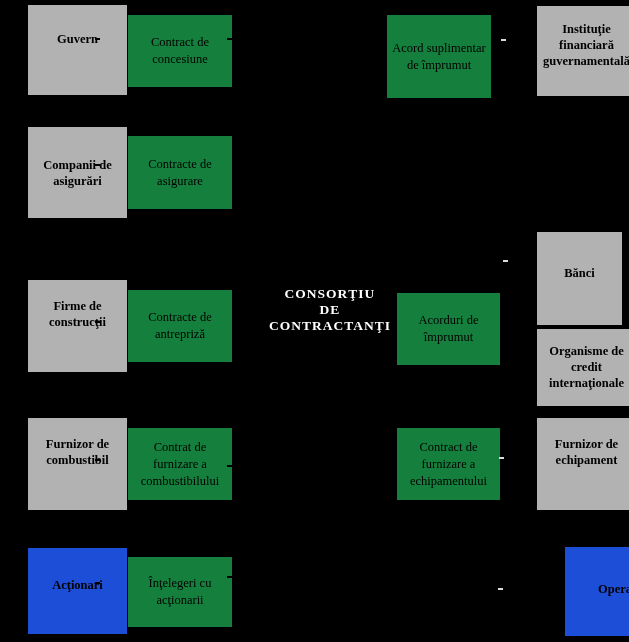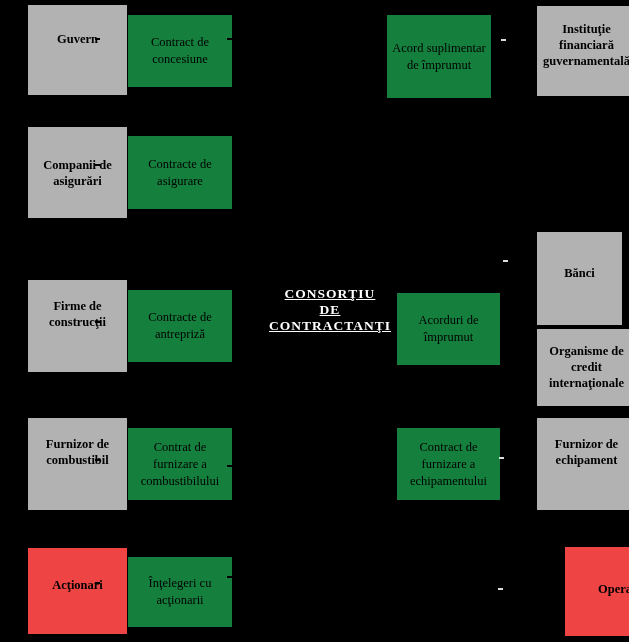--- a/index.html
+++ b/index.html
@@ -6,26 +6,26 @@
   #canvas{
     position:relative;width:629px;height:642px;background:#000;
     font-family:"Liberation Serif","DejaVu Serif",serif;overflow:hidden;
   }
   .box{
     position:absolute;display:flex;align-items:center;justify-content:center;
     text-align:center;white-space:pre-line;box-sizing:border-box;color:#000;
     padding-left:1px;padding-right:1px;
   }
   .entity{background:#b2b2b2;font-weight:bold;font-size:12.5px;line-height:16px;margin-left:28px;}
-  .entity.light{background:#ef4444;}
+  .entity.light{background:#1d4ed8;}
   .contract{background:#15803d;font-size:12.5px;line-height:17px;}
   .center-title{
     position:absolute;color:#fff;font-weight:bold;font-size:13.5px;line-height:16px;
     letter-spacing:1px;text-align:center;white-space:pre-line;
-    display:flex;align-items:center;justify-content:center;text-decoration:underline;
+    display:flex;align-items:center;justify-content:center;
   }
   .tick{position:absolute;width:5px;height:2px;}
   .tick.dark{background:#000;}
   .tick.light{background:#dcdcdc;}
 </style>
 </head>
 <body>
 
 <div id="canvas">
 

